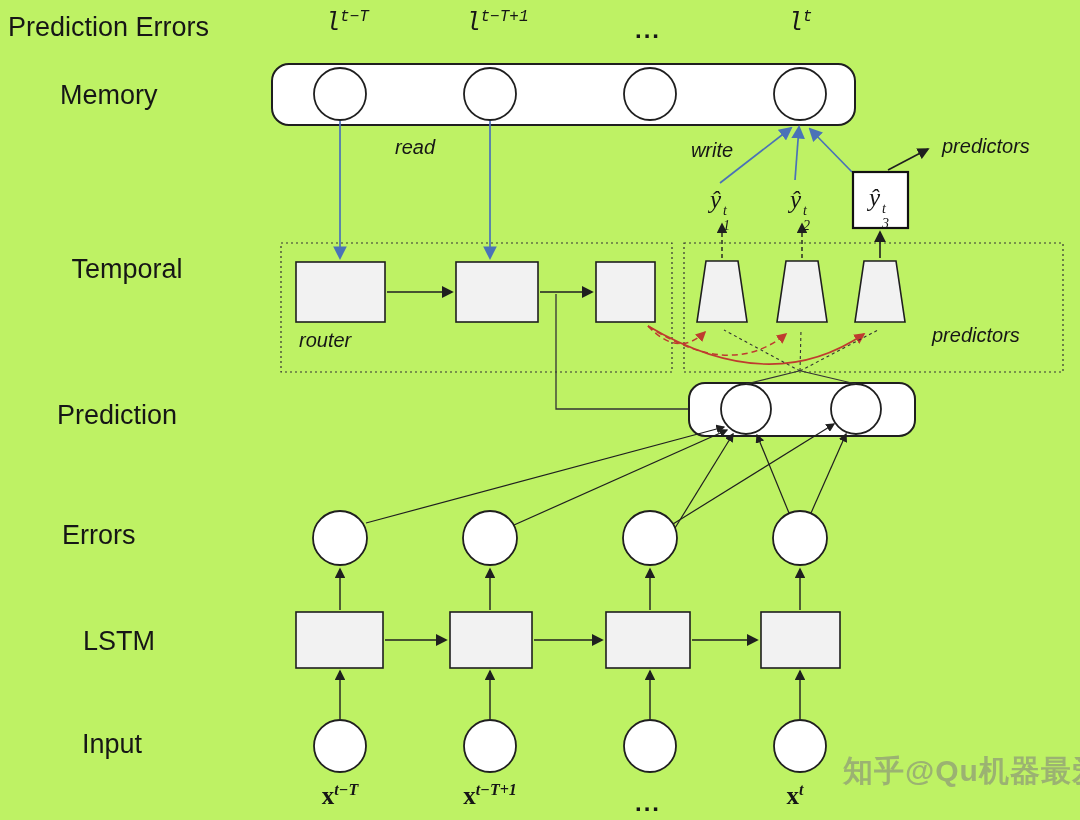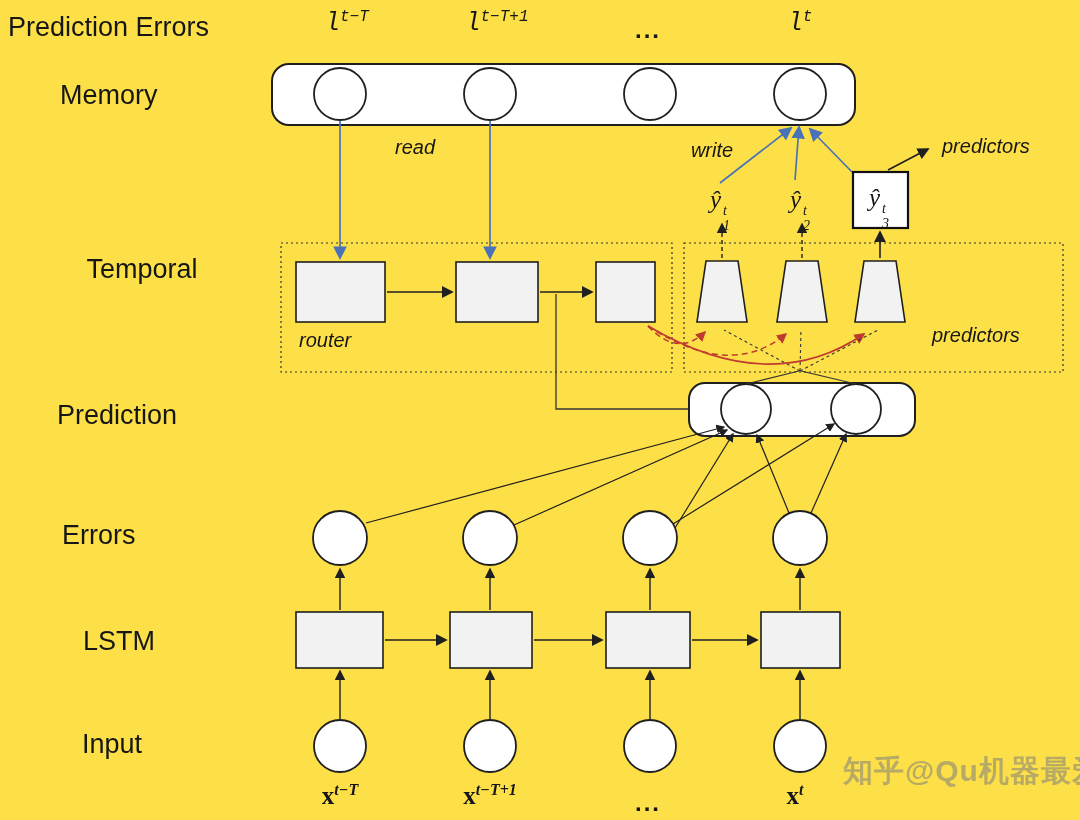--- a/index.html
+++ b/index.html
@@ -1,18 +1,18 @@
 <!DOCTYPE html>
 <html><head>
 <meta charset="utf-8">
 <style>
   * { margin:0; padding:0; box-sizing:border-box; }
   html,body { background:#ffffff; }
   body { font-family:"Liberation Sans", sans-serif; }
-  #canvas { position:relative; width:1080px; height:820px; background:#fde047; overflow:hidden; }
+  #canvas { position:relative; width:1080px; height:820px; background:#bef264; overflow:hidden; }
   #diagram-svg { position:absolute; left:0; top:0; }
   .lbl { position:absolute; white-space:nowrap; color:#161616; }
   .centered { transform:translateX(-50%); }
   .row-label { font-size:27px; font-family:"Liberation Sans", sans-serif; }
   .ann { font-size:20px; font-style:italic; font-family:"Liberation Sans", sans-serif; }
   .math { font-family:Liberation Mono, monospace; font-style:italic; font-size:25px; }
   .math sup { font-size:16px; }
   .dots { font-size:24px; font-weight:bold; letter-spacing:2px; font-family:"Liberation Sans", sans-serif; }
   .yhat { font-family:"Liberation Serif", serif; font-style:italic; font-size:25px; }
   .stack { display:inline-flex; flex-direction:column; align-items:flex-start;
@@ -120,21 +120,21 @@
     <circle cx="650" cy="746" r="26" fill="#ffffff" stroke="#1f1f1f" stroke-width="1.8"></circle>
     <circle cx="800" cy="746" r="26" fill="#ffffff" stroke="#1f1f1f" stroke-width="1.8"></circle>
     <line x1="340" y1="719" x2="340" y2="671" stroke="#1f1f1f" stroke-width="1.4" marker-end="url(#ah)"></line>
     <line x1="490" y1="719" x2="490" y2="671" stroke="#1f1f1f" stroke-width="1.4" marker-end="url(#ah)"></line>
     <line x1="650" y1="719" x2="650" y2="671" stroke="#1f1f1f" stroke-width="1.4" marker-end="url(#ah)"></line>
     <line x1="800" y1="719" x2="800" y2="671" stroke="#1f1f1f" stroke-width="1.4" marker-end="url(#ah)"></line>
   </svg>
 
   <div class="lbl row-label" style="left:8px; top:12px">Prediction Errors</div>
   <div class="lbl row-label" style="left:60px; top:80px">Memory</div>
-  <div class="lbl row-label centered" style="left:142px; top:254px">Temporal</div>
+  <div class="lbl row-label centered" style="left:127px; top:254px">Temporal</div>
   <div class="lbl row-label" style="left:57px; top:400px">Prediction</div>
   <div class="lbl row-label" style="left:62px; top:520px">Errors</div>
   <div class="lbl row-label" style="left:83px; top:626px">LSTM</div>
   <div class="lbl row-label" style="left:82px; top:729px">Input</div>
 
   <div class="lbl math centered" style="left:347px; top:8px">
     <span>l</span><sup>t−T</sup>
   </div>
   <div class="lbl math centered" style="left:497px; top:8px">
     <span>l</span><sup>t−T+1</sup>

